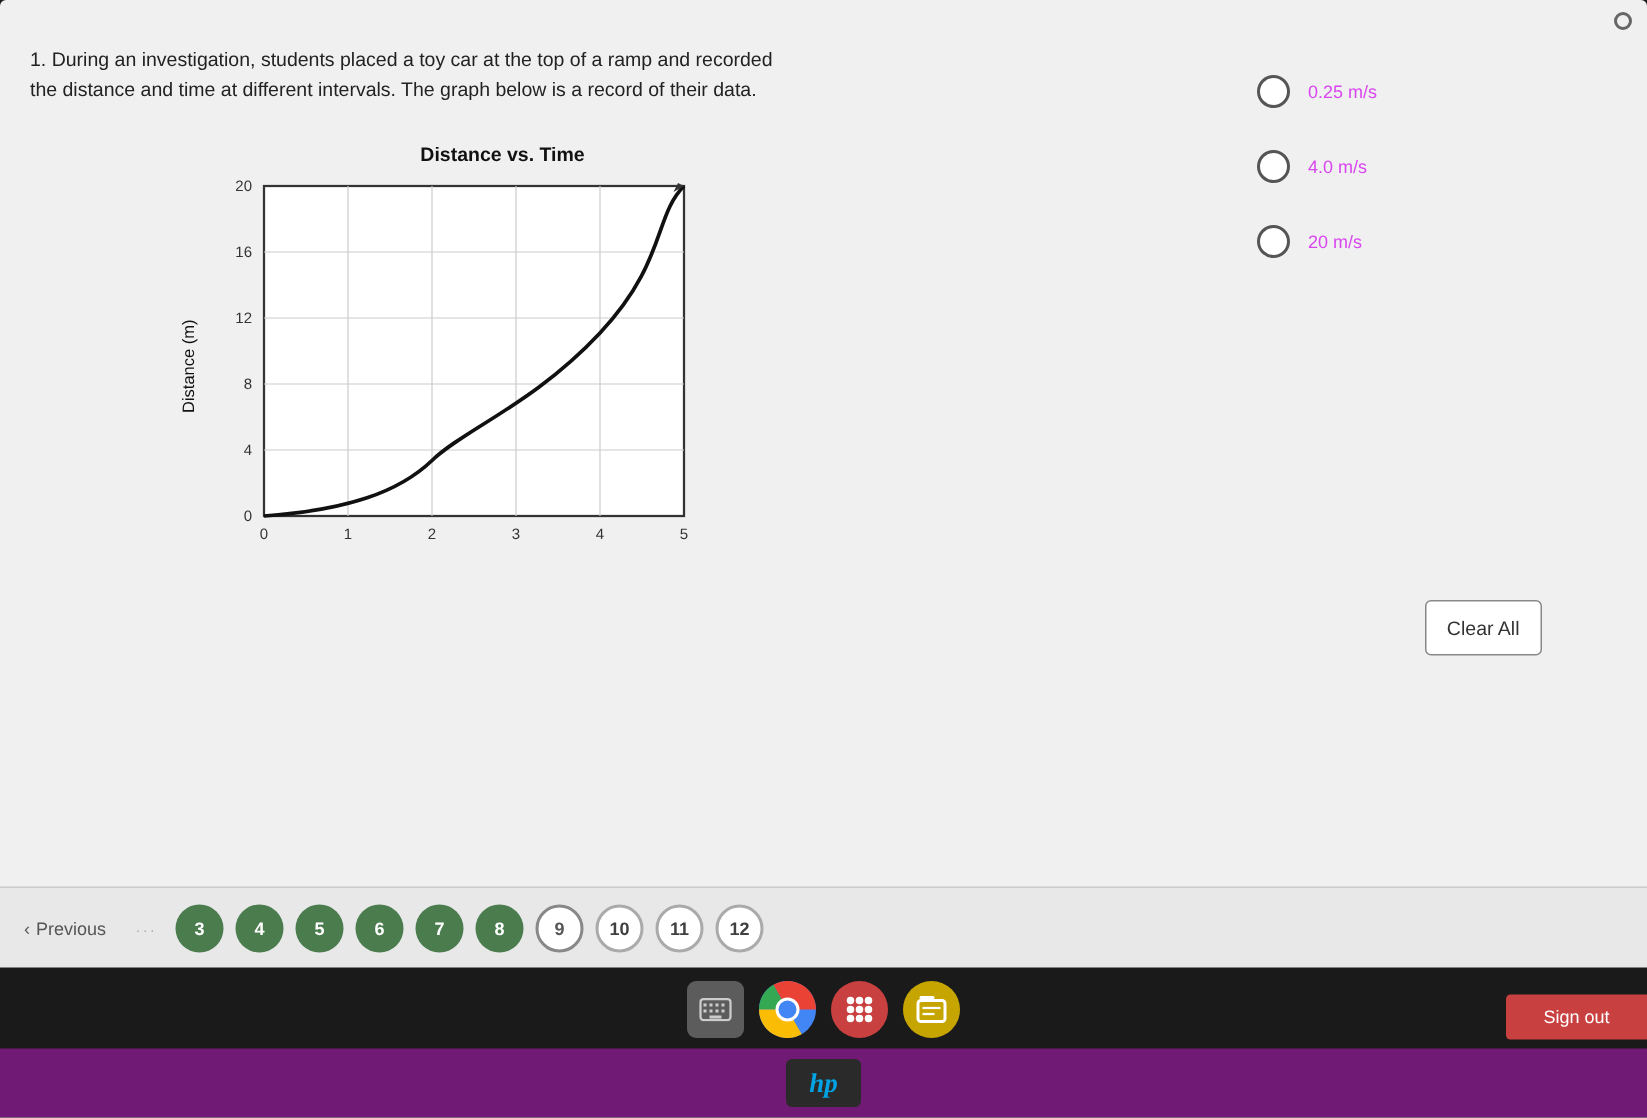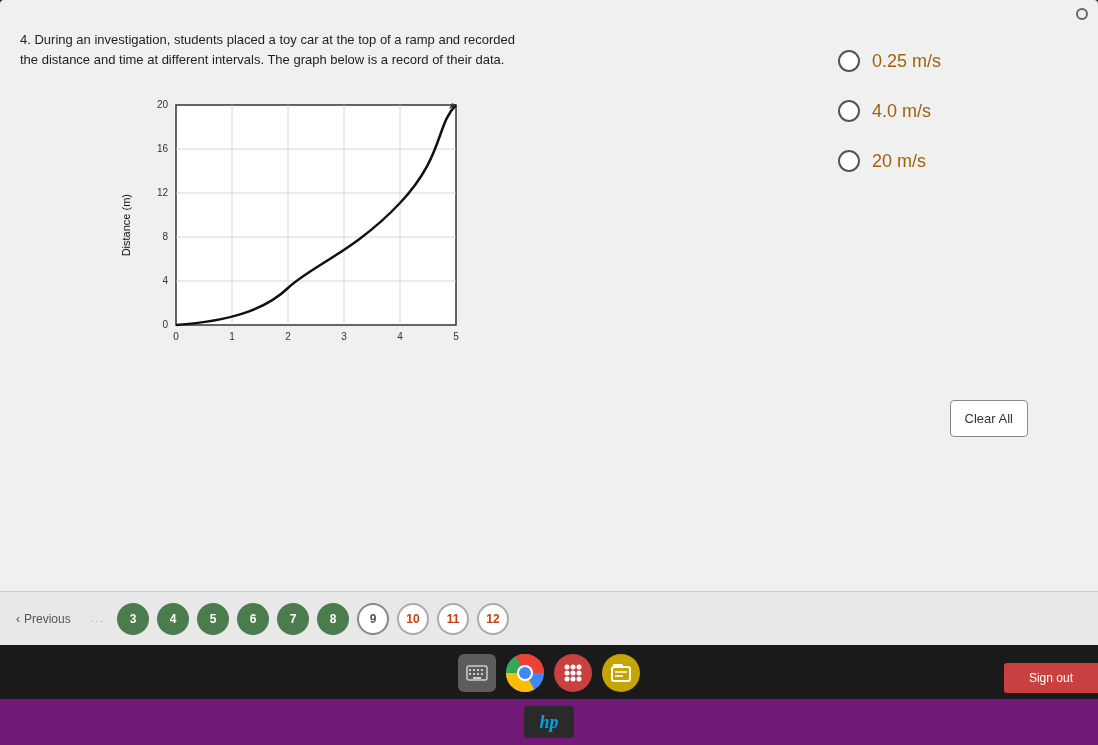--- a/index.html
+++ b/index.html
@@ -118,22 +118,22 @@
     }
 
     .radio-inner {
       width: 10px;
       height: 10px;
       border-radius: 50%;
       background: transparent;
     }
 
     .option-label {
-      font-size: 18px;
-      color: #a16207;
+      font-size: 12px;
+      color: #d946ef;
       text-align: center;
     }
 
     
     .clear-all-btn {
       position: absolute;
       top: 400px;
       right: 70px;
       padding: 10px 14px;
       border: 1px solid #888;
@@ -196,21 +196,21 @@
 
     .nav-item.current {
       background: #fff;
       border: 2px solid #888;
       color: #555;
     }
 
     .nav-item.future {
       background: #fff;
       border: 2px solid #aaa;
-      color: #c2410c;
+      color: #404040;
     }
 
     
     .taskbar {
       position: absolute;
       bottom: 46px;
       left: 0;
       width: 1098px;
       height: 52px;
       background: #1a1a1a;
@@ -299,26 +299,27 @@
   </style>
 </head>
 <body>
 
 <div class="screen"></div>
 
 <div class="circle-indicator"></div>
 
 <div class="question-area">
   <div class="question-text">
-    <span>4. During an investigation, students placed a toy car at the top of a ramp and recorded</span><br>
+    <span>1. During an investigation, students placed a toy car at the top of a ramp and recorded</span><br>
     <span>the distance and time at different intervals. The graph below is a record of their data.</span>
   </div>
 </div>
 
 <div class="graph-container">
+  <div class="graph-title">Distance vs. Time</div>
   <div class="graph-wrapper">
     <div class="y-axis-label">Distance (m)</div>
     <div class="graph-area">
       <svg class="chart" viewBox="0 0 340 260">
 
         <rect x="40" y="10" width="280" height="220" fill="white" stroke="#333" stroke-width="1.5"></rect>
 
         <line x1="40" y1="54" x2="320" y2="54" stroke="#ccc" stroke-width="0.8"></line>
         <line x1="40" y1="98" x2="320" y2="98" stroke="#ccc" stroke-width="0.8"></line>
         <line x1="40" y1="142" x2="320" y2="142" stroke="#ccc" stroke-width="0.8"></line>

